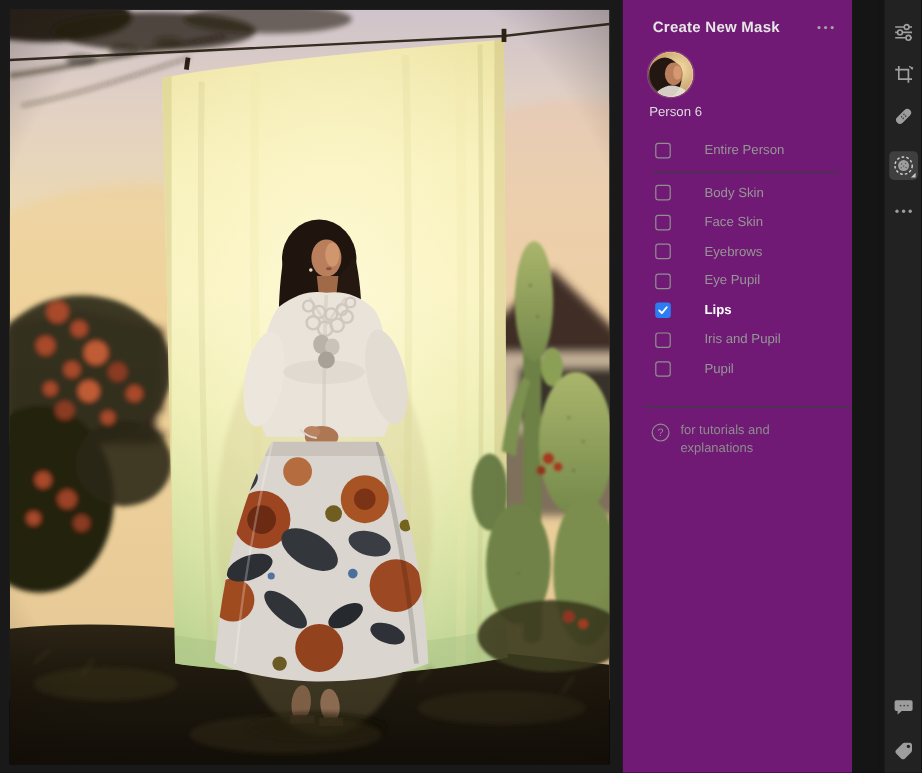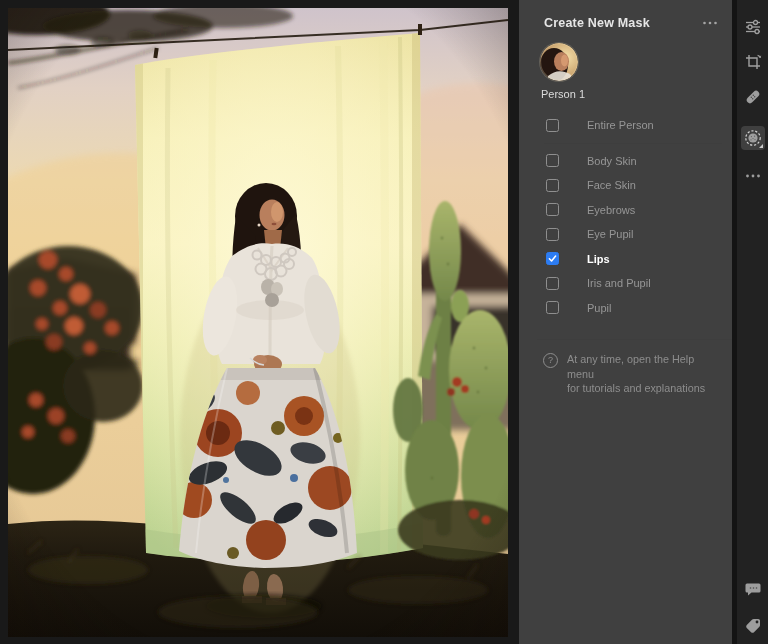--- a/index.html
+++ b/index.html
@@ -2,21 +2,21 @@
 <html><head>
 <meta charset="utf-8">
 <style>
   html,body{margin:0;padding:0;}
   body{width:768px;height:644px;background:#151515;font-family:"Liberation Sans",sans-serif;position:relative;overflow:hidden;}
   
   .stage{position:absolute;left:0;top:0;width:519px;height:644px;background:#191919;}
   .photo{position:absolute;left:8px;top:8px;width:500px;height:629px;background:#000;overflow:hidden;}
   .photo svg{display:block;}
   
-  .panel{position:absolute;left:519px;top:0;width:213px;height:644px;background:#404040;box-sizing:border-box;}
+  .panel{position:absolute;left:519px;top:0;width:191px;height:644px;background:#701a75;box-sizing:border-box;}
   .p-header{display:flex;align-items:center;padding:16px 12px 0 25px;}
   .p-title{flex:1;font-size:12.5px;font-weight:bold;color:#e6e6e6;letter-spacing:.2px;}
   .p-more{flex:none;display:flex;align-items:center;cursor:pointer;padding:2px;}
   .avatar{margin:13px 0 0 21px;width:38px;height:38px;border-radius:50%;overflow:hidden;box-shadow:0 0 0 1px rgba(255,240,200,.18);cursor:pointer;}
   .person-name{margin:7px 0 0 22px;font-size:11px;color:#dcdcdc;}
   .opts{margin-top:13px;}
   .opt-row{display:flex;align-items:center;height:24.5px;padding-left:27px;cursor:pointer;}
   .cb{width:13px;height:13px;border:1.5px solid #8f8f8f;border-radius:2.5px;box-sizing:border-box;display:flex;align-items:center;justify-content:center;flex:none;}
   .cb svg{display:none;width:11px;height:11px;}
   .opt-label{margin-left:28px;font-size:11px;color:#969696;}
@@ -314,21 +314,21 @@
       <g clip-path="url(#av)">
         <rect width="38" height="38" fill="url(#avbg)"></rect>
         <ellipse cx="14" cy="22" rx="14" ry="17" fill="#241610"></ellipse>
         <ellipse cx="21.5" cy="18.5" rx="7.5" ry="9.5" fill="#b97f5d"></ellipse>
         <ellipse cx="24.5" cy="17.5" rx="3.5" ry="6" fill="#d89c72" opacity=".9"></ellipse>
         <path d="M8,33 q11,-9 23,-1 v8 h-23 z" fill="#e8e2d8" opacity=".9"></path>
         <circle cx="19" cy="19" r="18.4" fill="none" stroke="#f6e7bd" stroke-opacity=".25" stroke-width="1.2"></circle>
       </g>
     </svg>
   </div>
-  <div class="person-name">Person 1</div>
+  <div class="person-name">Person 6</div>
 
   <div class="opts">
     <div class="opt-row">
       <span class="cb"></span>
       <span class="opt-label">Entire Person</span>
     </div>
     <div class="div1"></div>
     <div class="opt-row">
       <span class="cb"></span>
       <span class="opt-label">Body Skin</span>
@@ -362,21 +362,20 @@
       <span class="opt-label">Pupil</span>
     </div>
   </div>
 
 
   <div class="div2"></div>
 
   <div class="help">
     <div class="help-icon">?</div>
     <div class="help-text">
-      <div>At any time, open the Help menu</div>
       <div>for tutorials and explanations</div>
     </div>
   </div>
 </aside>
 
 <div class="seam"></div>
 <div class="strip">
   <div class="tool t1">
     <svg width="18" height="18" viewBox="0 0 18 18" stroke="#a0a0a0" stroke-width="1.3">
       <line x1="2" y1="4.5" x2="16" y2="4.5"></line>

